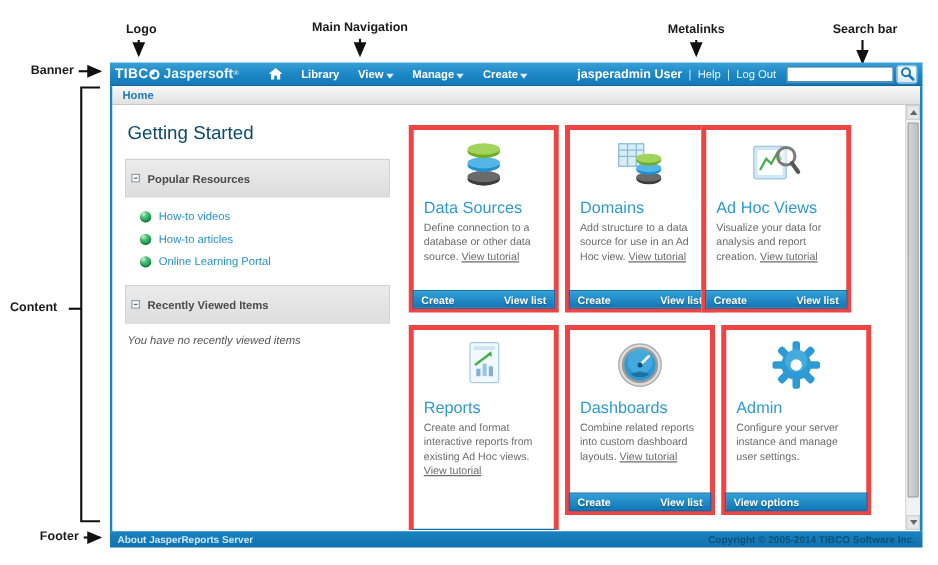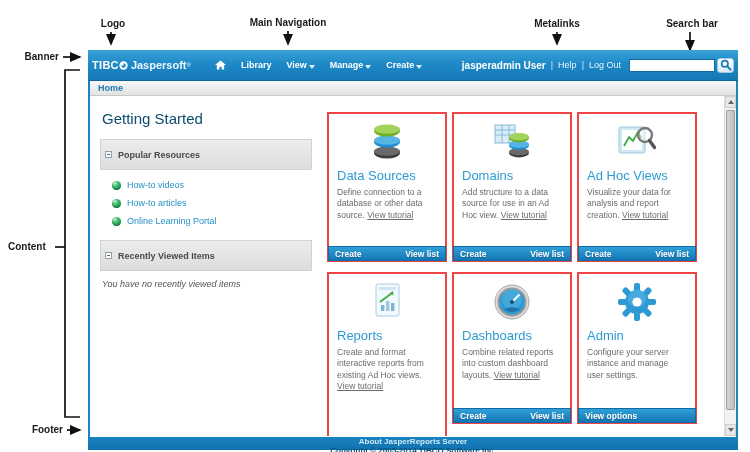--- a/index.html
+++ b/index.html
@@ -7,21 +7,21 @@
   .page { position:relative; width:750px; height:452px; background:#fff; overflow:hidden; }
 
   
   .callout { position:absolute; font-size:10px; font-weight:bold; color:#1a1a1a; }
   .overlay-svg { position:absolute; left:0; top:0; width:750px; height:452px; pointer-events:none; }
 
   
   .app { position:absolute; left:88px; top:50px; width:650px; height:388px; }
 
   
-  .banner { height:31px; display:flex; align-items:center; padding:0 4px;
+  .banner { height:19px; display:flex; align-items:center; padding:0 4px;
             background:linear-gradient(180deg,#3aa1d6 0%,#1f8ac8 45%,#1478b6 100%);
             border-bottom:1px solid #0e649c; }
   .logo { display:flex; align-items:center; white-space:nowrap; }
   .logo .tibco { color:#fff; font-weight:bold; font-size:11px; letter-spacing:.3px; }
   .tibco-o { width:9px; height:9px; margin:0 1px 0 0; display:inline-block; }
   .logo .product { color:#eaf6ff; font-size:11px; margin-left:2px; font-weight:700; }
   .logo .tm { color:#eaf6ff; font-size:6px; vertical-align:top; }
   .nav { display:flex; align-items:center; gap:15px; margin-left:24px; }
   .nav-item { color:#fff; font-size:9px; font-weight:bold; display:flex; align-items:flex-end; gap:2px; cursor:pointer; }
   .caret { width:0; height:0; border-left:3px solid transparent; border-right:3px solid transparent;
@@ -52,21 +52,21 @@
   .section-title { font-size:9px; font-weight:bold; color:#4a4a4a; }
   .res-links { margin:10px 0 14px 12px; }
   .res-link { display:flex; align-items:center; gap:6px; margin-bottom:8px; cursor:pointer; }
   .sphere { width:9px; height:9px; border-radius:50%; flex:none;
             background:radial-gradient(circle at 32% 26%, #cff0dc 0%, #4fc277 30%, #18a052 65%, #0b7a3c 100%);
             box-shadow:inset 0 -1px 1px rgba(0,40,20,.4); }
   .res-link span { color:#2591c8; font-size:9px; }
   .rv-note { font-style:italic; color:#555; font-size:9px; margin:8px 0 0 2px; }
 
   
-  .card { position:absolute; width:120px; background:#fff; border:2px solid #ef4444; }
+  .card { position:absolute; width:120px; background:#fff; border:4px solid #ef4444; }
   .card-icon { height:50px; display:flex; align-items:center; justify-content:center; padding-top:6px; }
   .card-title { color:#2e9ad3; font-size:13px; padding:4px 8px 2px 8px; }
   .card-desc { color:#6b6b6b; font-size:8.5px; line-height:1.35; padding:2px 8px; }
   .tutorial { color:#6b6b6b; text-decoration:underline; cursor:pointer; }
   .card-actions { position:absolute; left:-1px; right:-1px; bottom:-1px; height:15px;
                   background:linear-gradient(180deg,#31a0d8,#1377b5); border:1px solid #0f6aa5;
                   display:flex; align-items:center; justify-content:space-between; padding:0 6px; }
   .action { color:#fff; font-size:8.5px; font-weight:bold; cursor:pointer; text-shadow:0 1px 1px rgba(0,0,0,.25); }
 
   
@@ -74,21 +74,21 @@
   .sb-btn { position:absolute; left:0; width:11px; height:12px; background:#e8e8e8; border:1px solid #cfcfcf;
             display:flex; align-items:center; justify-content:center; cursor:pointer; }
   .sb-up { top:0; } .sb-down { bottom:0; }
   .tri-up { width:0; height:0; border-left:3px solid transparent; border-right:3px solid transparent; border-bottom:4px solid #666; }
   .tri-down { width:0; height:0; border-left:3px solid transparent; border-right:3px solid transparent; border-top:4px solid #666; }
   .sb-thumb { position:absolute; left:1px; width:9px; top:14px; bottom:26px;
               background:linear-gradient(90deg,#d6d6d6,#bfbfbf); border:1px solid #9e9e9e; border-radius:1px; cursor:pointer; }
 
   
   .app-footer { height:13px; background:linear-gradient(180deg,#1982c0,#1172ae);
-                display:flex; align-items:center; justify-content:space-between; padding:0 6px;flex-direction:column; }
+                display:flex; align-items:center; justify-content:space-between; padding:0 6px; }
   .footer-left { color:#cde7f7; font-size:8px; font-weight:bold; cursor:pointer; }
   .footer-right { color:#0b5078; font-size:8px; font-weight:bold; }
 </style>
 </head>
 <body>
 
 <div class="page">
 
   <div class="callout" style="left:92px; top:18px; width:42px; text-align:center;">Logo</div>
   <div class="callout" style="left:238px; top:17px; width:100px; text-align:center;">Main Navigation</div>
@@ -244,21 +244,21 @@
           <div class="card-desc">
             <span>Add structure to a data source for use in an Ad Hoc view.</span>
             <span class="tutorial">View tutorial</span>
           </div>
           <div class="card-actions">
             <span class="action">Create</span>
             <span class="action">View list</span>
           </div>
         </div>
 
-        <div class="card" style="left:487px; top:16px; height:150px;">
+        <div class="card" style="left:471px; top:16px; height:150px;">
           <div class="card-icon">
             <svg width="42" height="40" viewBox="0 0 42 40">
               <rect x="3" y="5" width="26" height="26" rx="2" fill="#cfe8f6" stroke="#9ec7e0"></rect>
               <rect x="6" y="8" width="20" height="20" fill="#ffffff"></rect>
               <polyline points="8,24 13,15 17,19 22,10 25,16" fill="none" stroke="#3faf46" stroke-width="1.8"></polyline>
               <circle cx="29" cy="13" r="7" fill="rgba(255,255,255,0.45)" stroke="#7a7a7a" stroke-width="2.4"></circle>
               <line x1="33.5" y1="18.5" x2="38.5" y2="25.5" stroke="#555" stroke-width="3.4" stroke-linecap="round"></line>
             </svg>
           </div>
           <div class="card-title">Ad Hoc Views</div>

